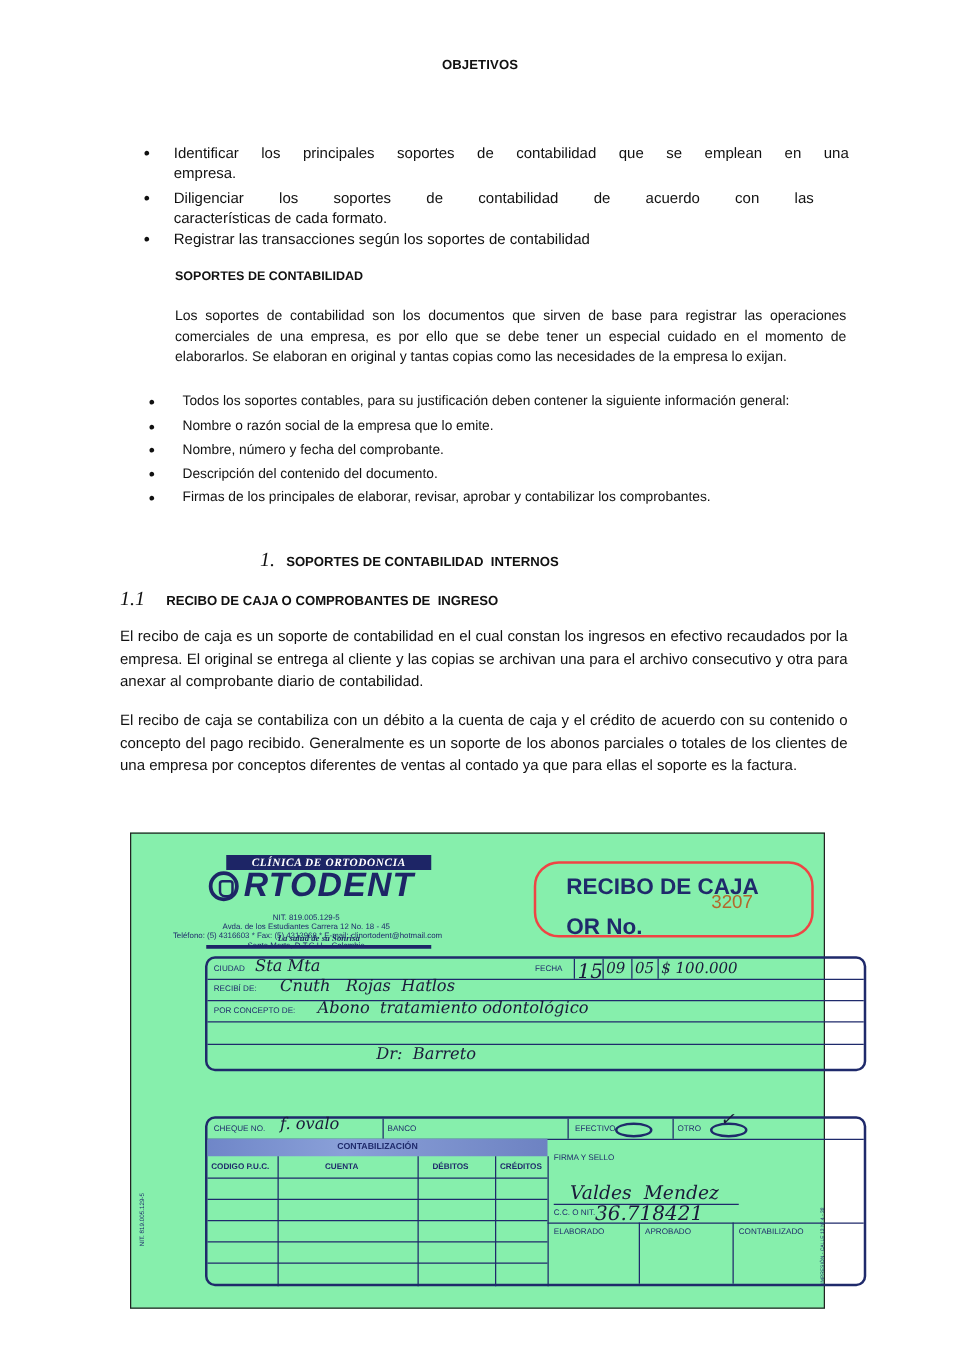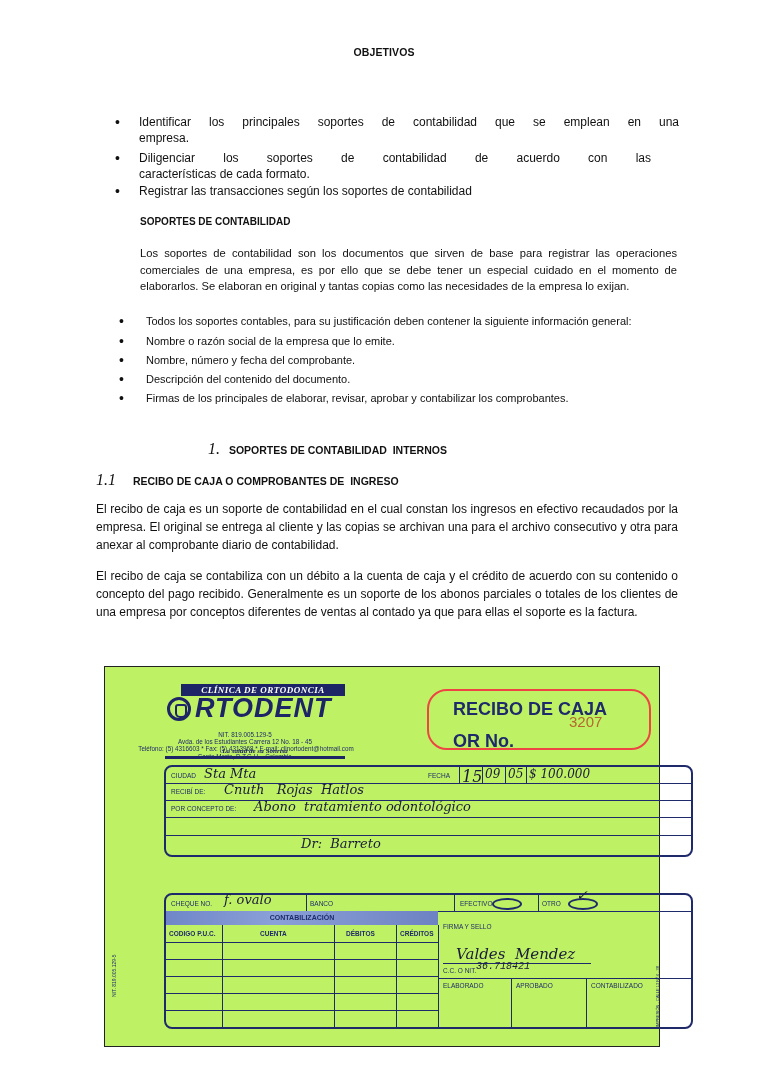--- a/index.html
+++ b/index.html
@@ -16,21 +16,21 @@
   .p1 { left:140px; top:245px; width:537px; }
   .info { left:146px; font-size:11px; line-height:16px; }
   .info .dot { left:-27px; }
   .sec1 { left:208px; top:440px; font-weight:bold; font-size:10.5px; }
   .sec1 .num { font-family:"Liberation Serif", serif; font-style:italic; font-size:16px; font-weight:normal; margin-right:6px; }
   .sec11 { left:96px; top:471px; font-weight:bold; font-size:10.5px; }
   .sec11 .num { font-family:"Liberation Serif", serif; font-style:italic; font-size:16px; font-weight:normal; margin-right:14px; }
   .body-p { left:96px; width:582px; font-size:12px; line-height:18px; text-align:justify; }
 
   
-  .receipt { left:104px; top:666px; width:556px; height:381px; border:1.5px solid #222; background:#bef264; box-sizing:border-box; }
+  .receipt { left:104px; top:666px; width:556px; height:381px; border:1.5px solid #222; background:#86efac; box-sizing:border-box; }
   .logo-band { position:absolute; left:76px; top:17px; width:164px; height:12px; background:#1d2566; color:#fff;
                font-family:"Liberation Serif", serif; font-style:italic; font-weight:bold; font-size:9px; text-align:center; line-height:12px; letter-spacing:0.5px; }
   .logo-main { position:absolute; left:62px; top:28px; width:190px; height:30px; }
   .logo-circle { position:absolute; left:0; top:2px; width:24px; height:24px; border:3px solid #1d2566; border-radius:50%; box-sizing:border-box; }
   .logo-circle::after { content:""; position:absolute; left:5px; top:4px; width:8px; height:10px; border:2px solid #1d2566; border-radius:3px 3px 5px 5px; }
   .logo-text { position:absolute; left:28px; top:-2px; font-family:"Liberation Sans", sans-serif; font-style:italic; font-weight:bold; font-size:27px; color:#1d2566; letter-spacing:1px; }
   .logo-slogan { position:absolute; left:60px; top:51px; width:180px; text-align:center; font-family:"Liberation Serif", serif; font-style:italic; font-weight:bold; font-size:7px; color:#1d2566; border-bottom:3px solid #1d2566; padding-bottom:1px;margin-top:29px; }
   .clinic-info { position:absolute; left:10px; width:260px; text-align:center; font-size:6.3px; line-height:8px; color:#1f2a6b; }
   .rc-box { position:absolute; left:322px; top:22px; width:224px; height:61px; border:2px solid #ef4444; border-radius:20px; box-sizing:border-box; }
   .rc-title { position:absolute; left:24px; top:8px; font-weight:bold; font-size:18px; color:#1f2a6b; }
@@ -174,21 +174,21 @@
       <div class="flabel" style="left:3px; top:5px; font-weight:bold;">CODIGO P.U.C.</div>
       <div class="flabel" style="left:94px; top:5px; font-weight:bold;">CUENTA</div>
       <div class="flabel" style="left:180px; top:5px; font-weight:bold;">DÉBITOS</div>
       <div class="flabel" style="left:234px; top:5px; font-weight:bold;">CRÉDITOS</div>
     </div>
 
     <div class="flabel" style="left:277px; top:28px;">FIRMA Y SELLO</div>
     <div class="hand" style="left:290px; top:50px; font-size:15px; white-space:pre;">Valdes  Mendez</div>
     <div style="position:absolute; left:277px; top:68px; width:148px; border-bottom:1px solid #1f2a6b;"></div>
     <div class="flabel" style="left:277px; top:72px;">C.C. o NIT.</div>
-    <div class="hand" style="left:310px; top:66px; font-size:10px;font-family:Liberation Mono, monospace;">36.718421</div>
+    <div class="hand" style="left:310px; top:66px; font-size:16px;">36.718421</div>
     <div style="position:absolute; left:272px; right:0; top:83px; border-top:1.5px solid #1f2a6b;"></div>
     <div class="vline" style="left:345px; top:83px;"></div>
     <div class="vline" style="left:420px; top:83px;"></div>
     <div class="flabel" style="left:277px; top:87px;">ELABORADO</div>
     <div class="flabel" style="left:350px; top:87px;">APROBADO</div>
     <div class="flabel" style="left:425px; top:87px;">CONTABILIZADO</div>
   </div>
 
   <div class="sidetxt" style="left:6px; top:330px; transform:rotate(-90deg);">NIT. 819.005.129-5</div>
   <div class="sidetxt" style="left:550px; top:360px; transform:rotate(-90deg); font-size:4px;">IMPRESIÓN - CALLE 13 Nº 4 - 38</div>

